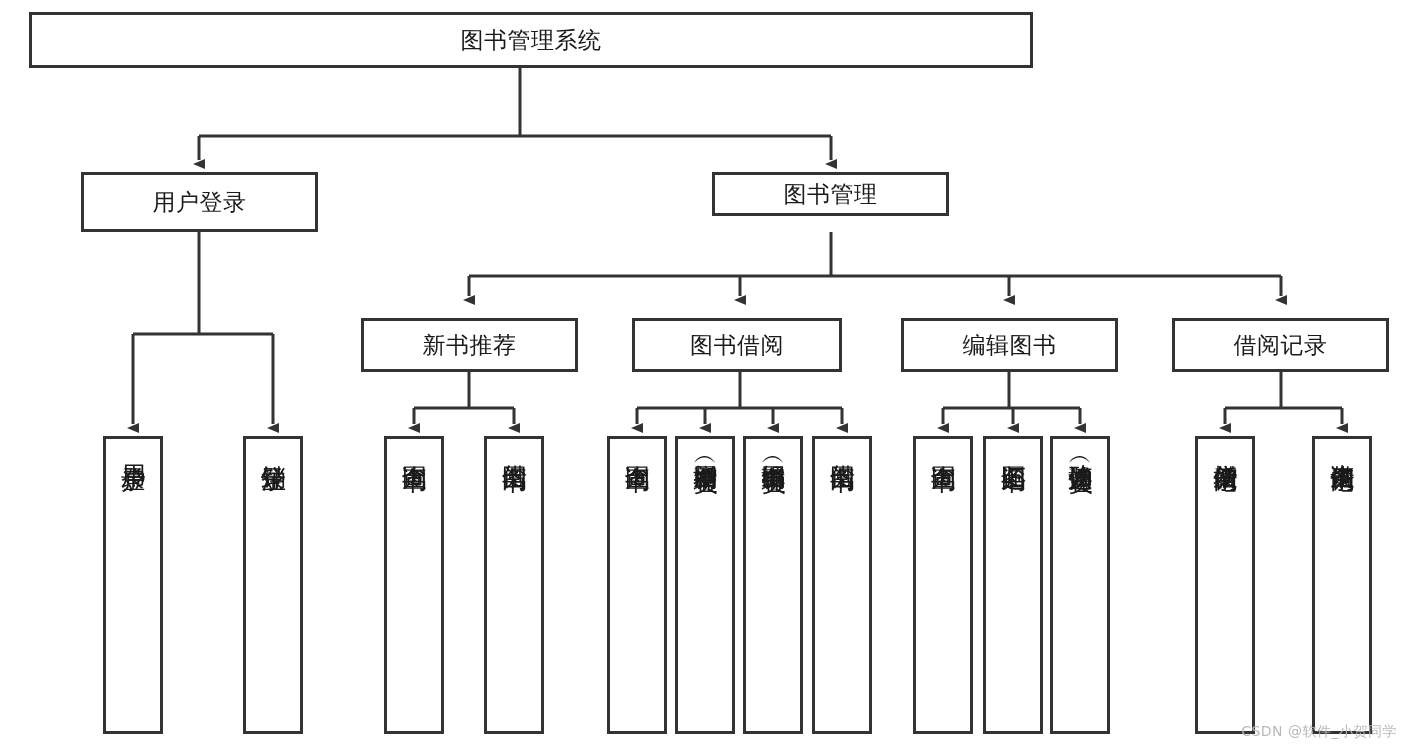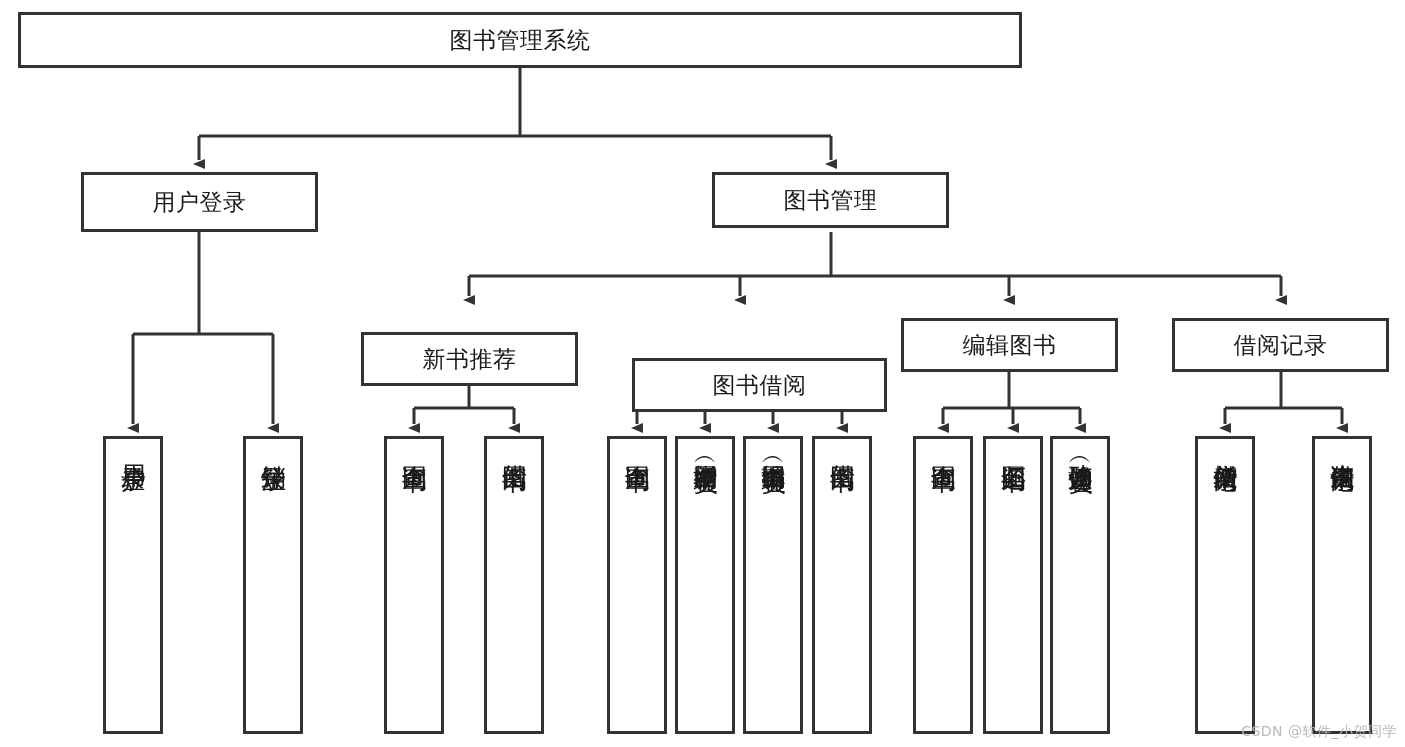--- a/index.html
+++ b/index.html
@@ -118,37 +118,37 @@
       <path d="M1013,408 L1013,424" marker-end="url(#arrow)"></path>
       <path d="M1080,408 L1080,424" marker-end="url(#arrow)"></path>
 
       <path d="M1281,372 L1281,408"></path>
       <path d="M1225,408 L1342,408"></path>
       <path d="M1225,408 L1225,424" marker-end="url(#arrow)"></path>
       <path d="M1342,408 L1342,424" marker-end="url(#arrow)"></path>
     </g>
   </svg>
 
-  <div class="node horiz" style="left:18px; top:12px; width:1004px; height:56px;">
+  <div class="node horiz" style="left:29px; top:12px; width:1004px; height:56px;">
     <span class="label">图书管理系统</span>
   </div>
 
   <div class="node horiz" style="left:81px; top:172px; width:237px; height:60px;">
     <span class="label">用户登录</span>
   </div>
 
-  <div class="node horiz" style="left:712px; top:172px; width:237px; height:56px;">
+  <div class="node horiz" style="left:712px; top:172px; width:237px; height:44px;">
     <span class="label">图书管理</span>
   </div>
 
-  <div class="node horiz" style="left:361px; top:332px; width:217px; height:54px;">
+  <div class="node horiz" style="left:361px; top:318px; width:217px; height:54px;">
     <span class="label">新书推荐</span>
   </div>
 
-  <div class="node horiz" style="left:632px; top:318px; width:255px; height:54px;margin-top:40px;">
+  <div class="node horiz" style="left:632px; top:318px; width:210px; height:54px;">
     <span class="label">图书借阅</span>
   </div>
 
   <div class="node horiz" style="left:901px; top:318px; width:217px; height:54px;">
     <span class="label">编辑图书</span>
   </div>
 
   <div class="node horiz" style="left:1172px; top:318px; width:217px; height:54px;">
     <span class="label">借阅记录</span>
   </div>

